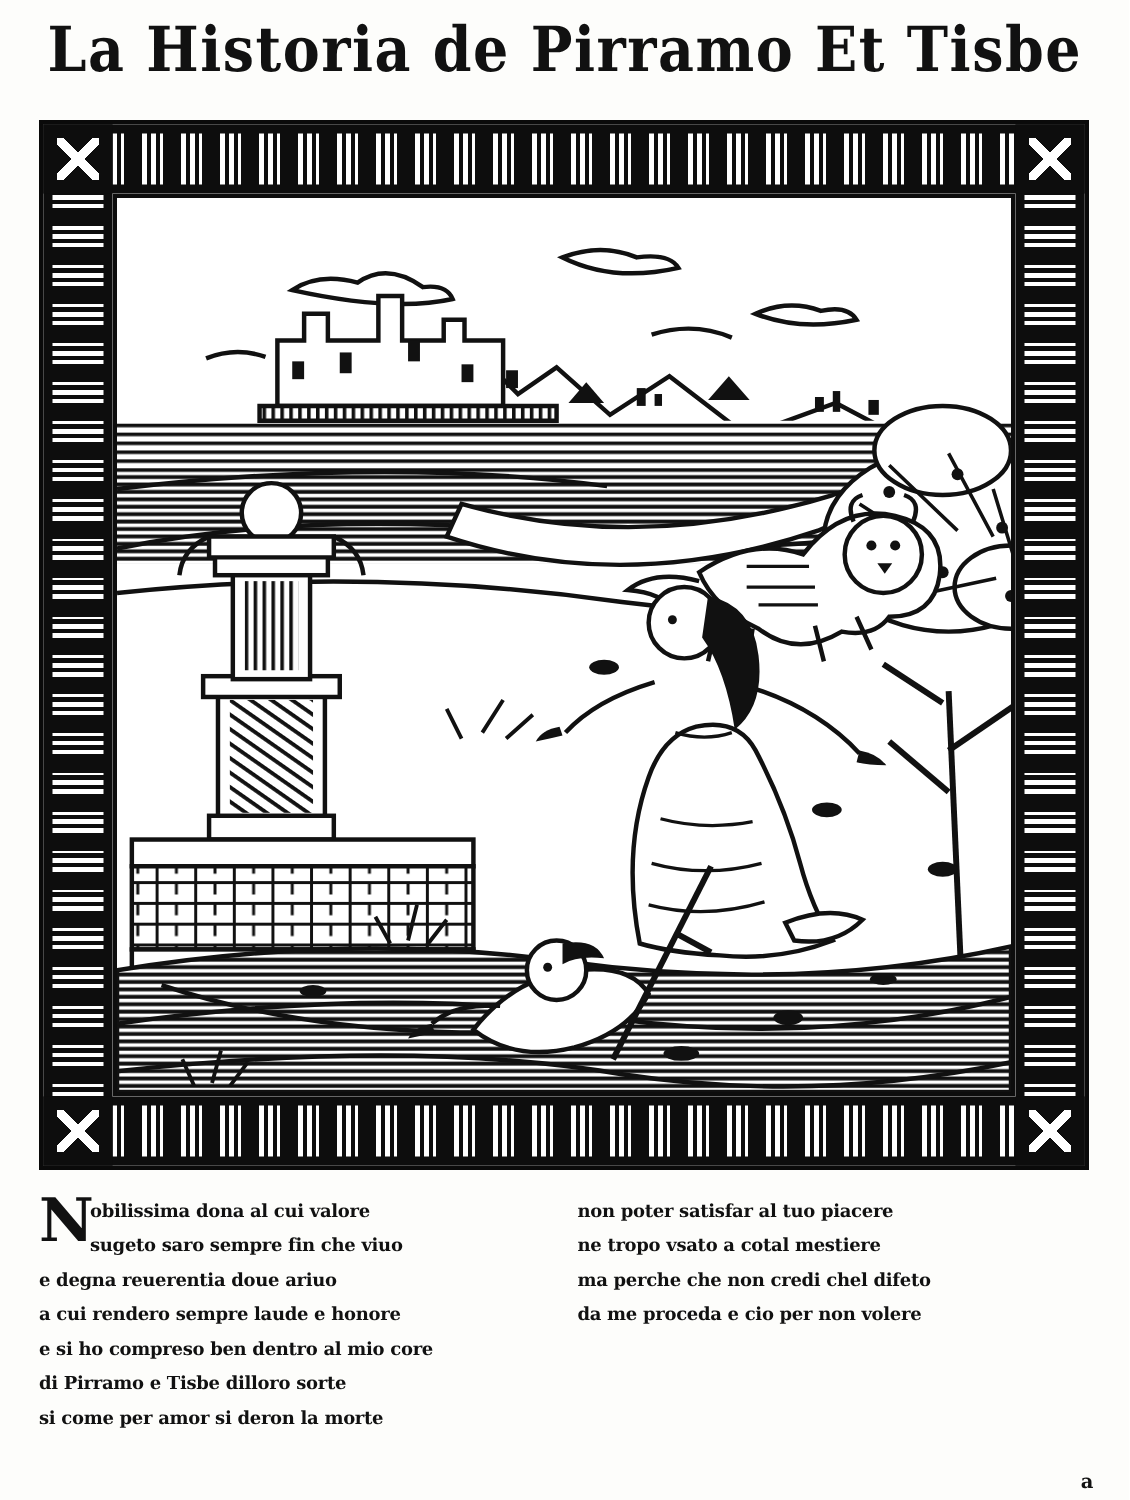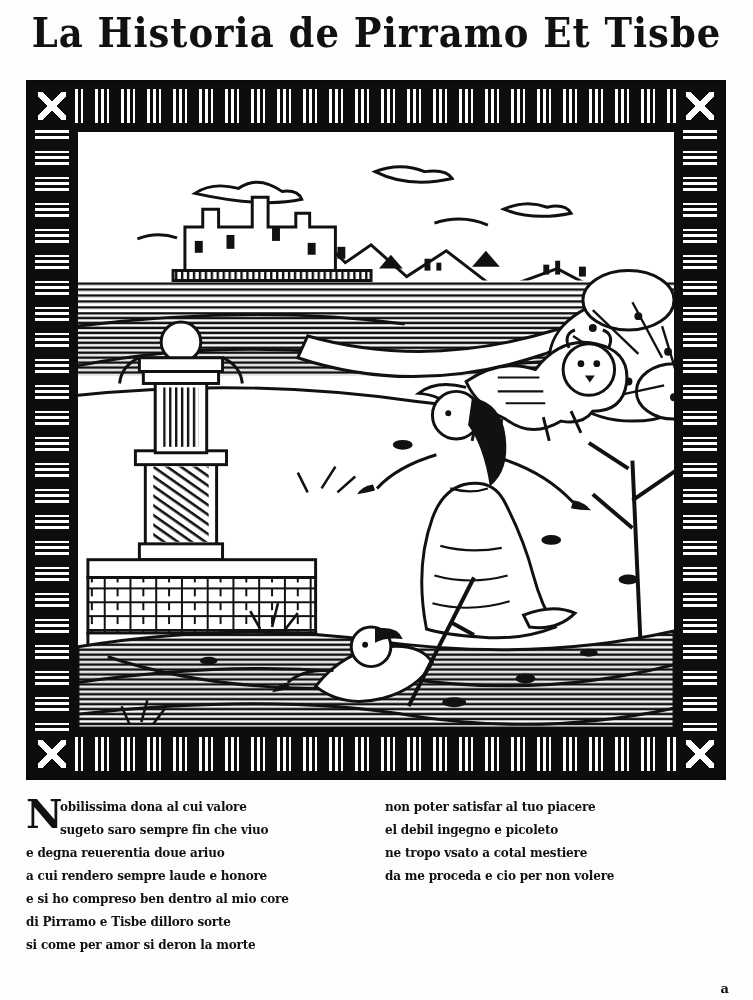--- a/index.html
+++ b/index.html
@@ -409,21 +409,21 @@
         <li style="padding-left:0">e degna reuerentia doue ariuo</li>
         <li style="padding-left:0">a cui rendero sempre laude e honore</li>
         <li style="padding-left:0">e si ho compreso ben dentro al mio core</li>
         <li style="padding-left:0">di Pirramo e Tisbe dilloro sorte</li>
         <li style="padding-left:0">si come per amor si deron la morte</li>
       </ul>
     </div>
     <div class="col right">
       <ul>
         <li>non poter satisfar al tuo piacere</li>
-        <li>el debil ingegno e picoleto</li>
         <li>ne tropo vsato a cotal mestiere</li>
+        <li>ma perche che non credi chel difeto</li>
         <li>da me proceda e cio per non volere</li>
       </ul>
     </div>
   </div>
 
   <div class="folio">a</div>
 </div>
 
 </body></html>

